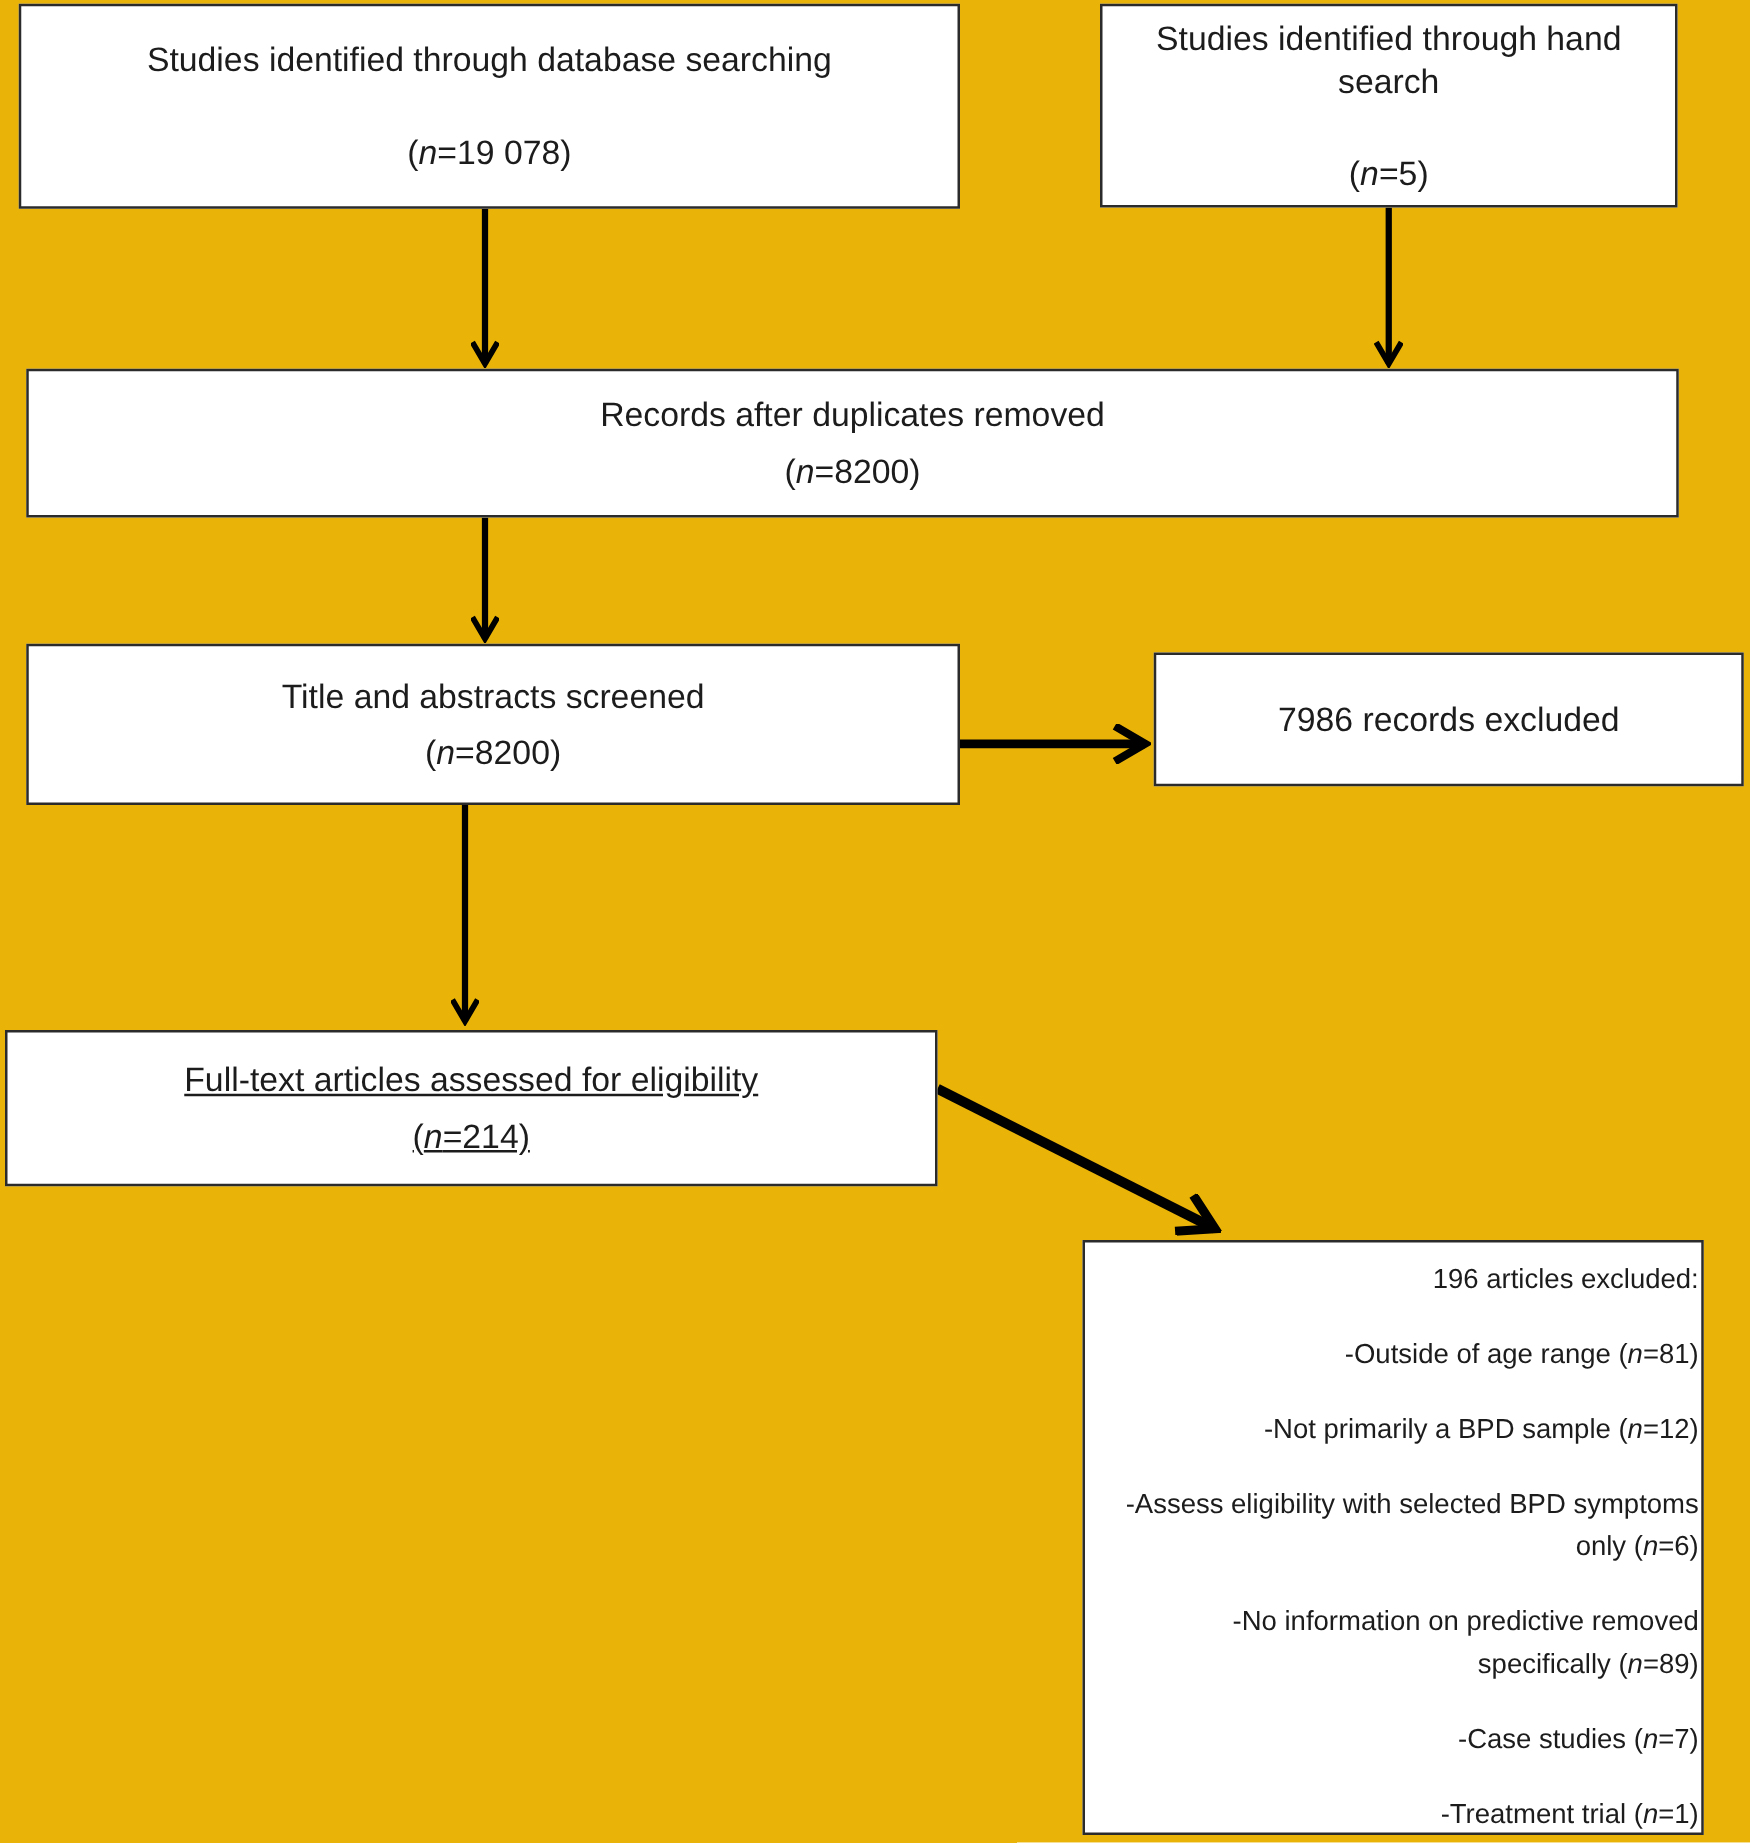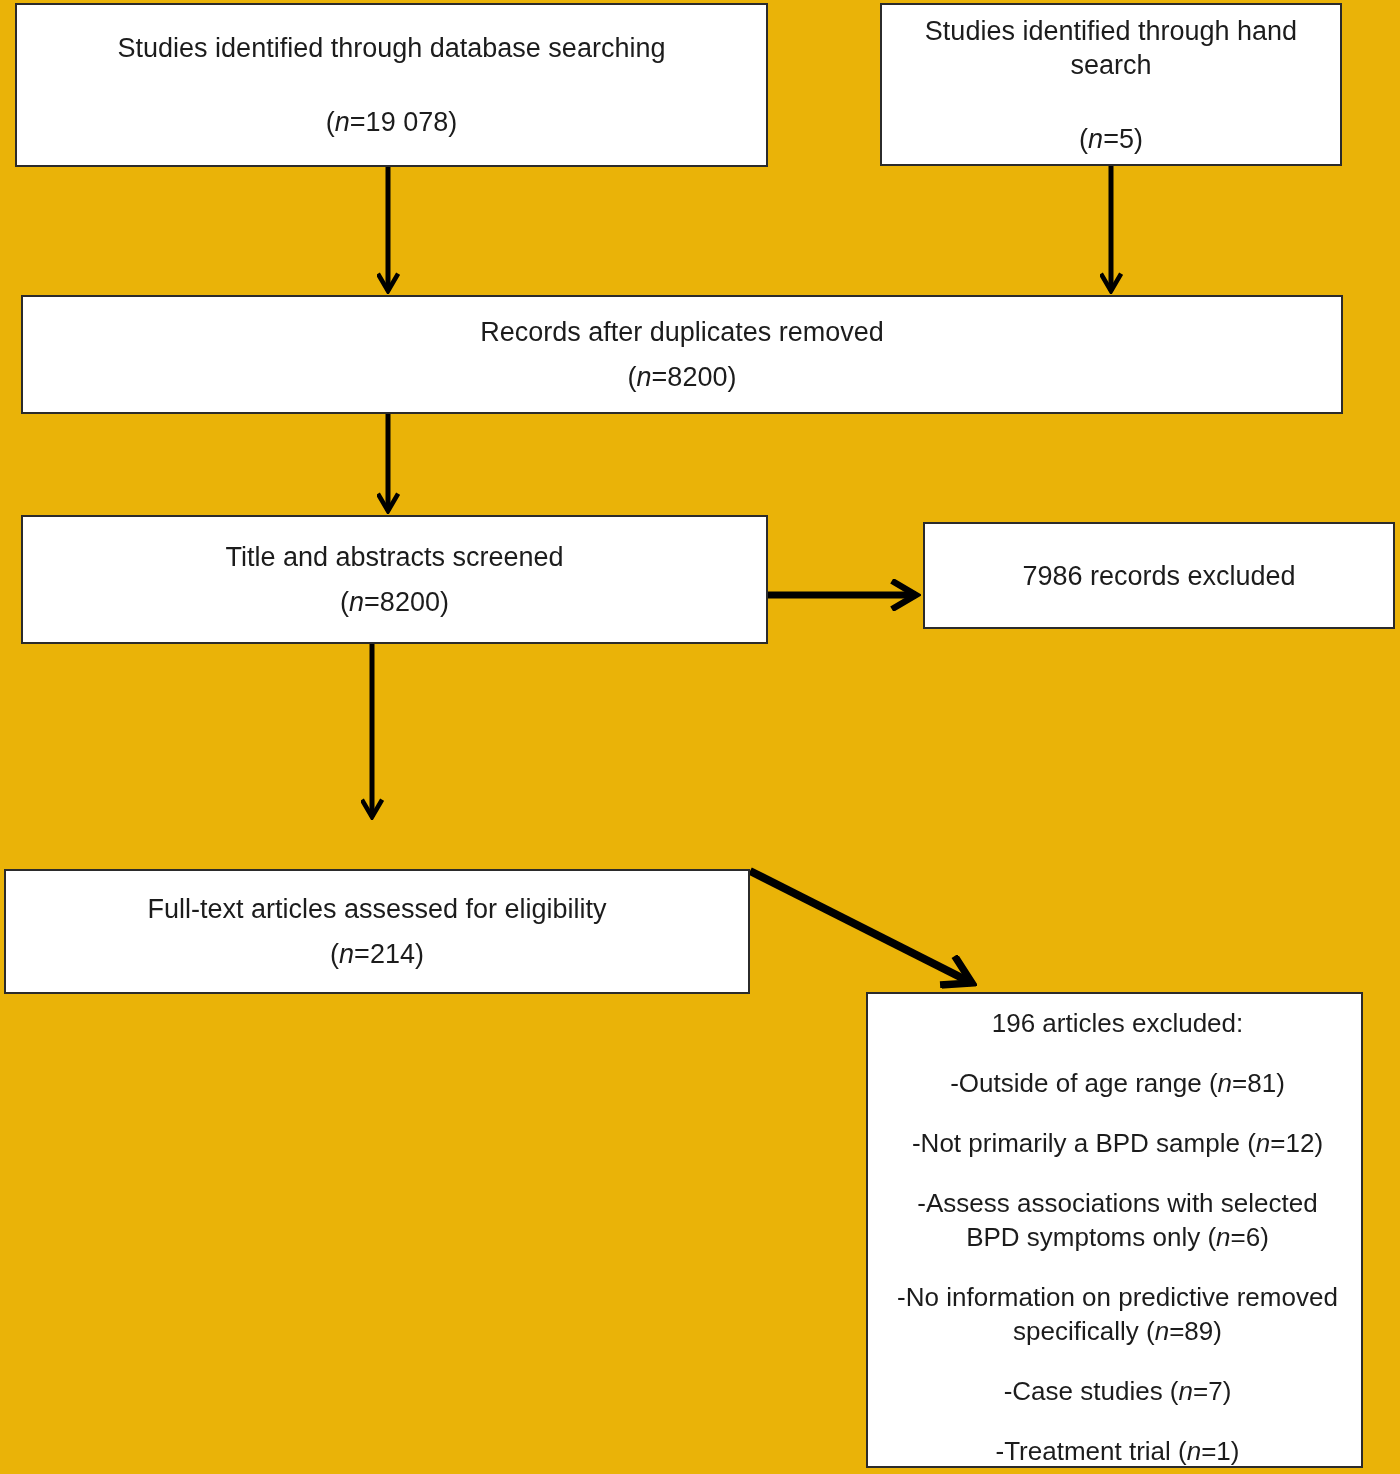--- a/index.html
+++ b/index.html
@@ -31,28 +31,28 @@
   }
   .gap-lg { gap: 40px; }
   .gap-md { gap: 11px; }
   i { font-style: italic; }
 
   #box-db-search   { left: 15px;  top: 3px;   width: 753px;  height: 164px; }
   #box-hand-search { left: 880px; top: 3px;   width: 462px;  height: 163px; text-align: center; }
   #box-duplicates  { left: 21px;  top: 295px; width: 1322px; height: 119px; }
   #box-screened    { left: 21px;  top: 515px; width: 747px;  height: 129px; }
   #box-rec-excl    { left: 923px; top: 522px; width: 472px;  height: 107px; justify-content: center; }
-  #box-fulltext    { left: 4px;   top: 869px; width: 746px;  height: 125px; }
+  #box-fulltext    { left: 4px;   top: 824px; width: 746px;  height: 125px; text-decoration: underline; }
 
   #box-art-excl {
     left: 866px; top: 992px; width: 497px; height: 476px;
     display: block;
-    text-align: center;
-    padding: 12px 14px 0 20px;
-    font-size: 26px;
+    text-align: right;
+    padding: 12px 2px 0 20px;
+    font-size: 22px;
     line-height: 34px;
   }
   #box-art-excl p { margin: 0 0 26px 0; }
   #box-art-excl p:last-child { margin-bottom: 0; }
 
   #arrows {
     position: absolute;
     left: 0; top: 0;
     pointer-events: none;
   }
@@ -102,19 +102,19 @@
 
   <div class="box gap-md" id="box-fulltext">
     <div>Full-text articles assessed for eligibility</div>
     <div><span>(</span><i>n</i><span>=214)</span></div>
   </div>
 
   <div class="box" id="box-art-excl">
     <p>196 articles excluded:</p>
     <p><span>-Outside of age range (</span><i>n</i><span>=81)</span></p>
     <p><span>-Not primarily a BPD sample (</span><i>n</i><span>=12)</span></p>
-    <p><span>-Assess associations with selected BPD symptoms only (</span><i>n</i><span>=6)</span></p>
+    <p><span>-Assess eligibility with selected BPD symptoms only (</span><i>n</i><span>=6)</span></p>
     <p><span>-No information on predictive removed specifically (</span><i>n</i><span>=89)</span></p>
     <p><span>-Case studies (</span><i>n</i><span>=7)</span></p>
     <p><span>-Treatment trial (</span><i>n</i><span>=1)</span></p>
   </div>
 
 </div>
 
 </body></html>

